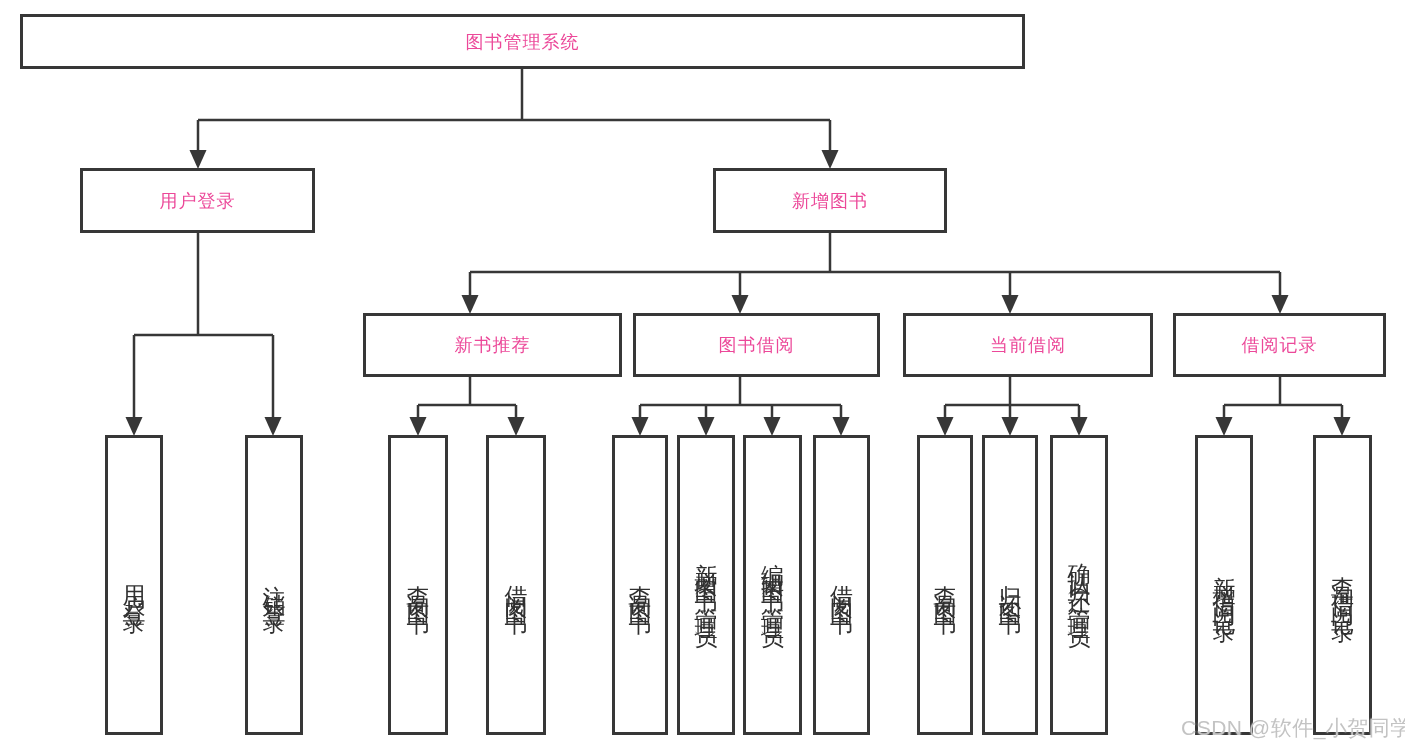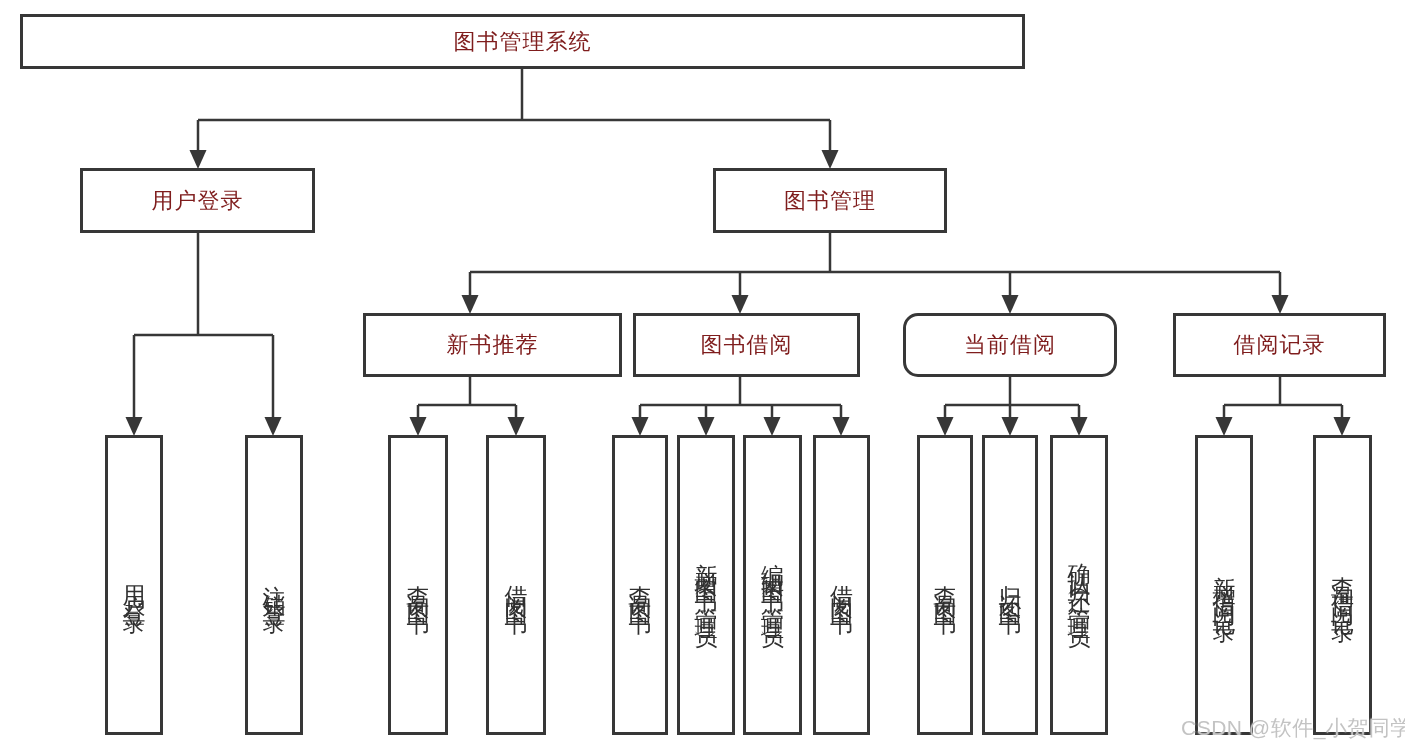--- a/index.html
+++ b/index.html
@@ -24,22 +24,22 @@
   .node {
     position: absolute;
     box-sizing: border-box;
     border: 3px solid #373737;
     background: #ffffff;
     display: flex;
     align-items: center;
     justify-content: center;
   }
   .hlabel {
-    font-size: 22px;
-    color: #7f1d1d;
+    font-size: 18px;
+    color: #ec4899;
     letter-spacing: 1px;
     white-space: nowrap;
   }
   .vlabel {
     writing-mode: vertical-rl;
     text-orientation: mixed;
     font-size: 23px;
     letter-spacing: 9px;
     color: #303030;
     line-height: 1;
@@ -131,30 +131,30 @@
   </svg>
 
   <div class="node" style="left:20px; top:14px; width:1005px; height:55px;">
     <span class="hlabel">图书管理系统</span>
   </div>
 
   <div class="node" style="left:80px; top:168px; width:235px; height:65px;">
     <span class="hlabel">用户登录</span>
   </div>
   <div class="node" style="left:713px; top:168px; width:234px; height:65px;">
-    <span class="hlabel">图书管理</span>
+    <span class="hlabel">新增图书</span>
   </div>
 
   <div class="node" style="left:363px; top:313px; width:259px; height:64px;">
     <span class="hlabel">新书推荐</span>
   </div>
-  <div class="node" style="left:633px; top:313px; width:227px; height:64px;">
+  <div class="node" style="left:633px; top:313px; width:247px; height:64px;">
     <span class="hlabel">图书借阅</span>
   </div>
-  <div class="node" style="left:903px; top:313px; width:214px; height:64px;border-radius:15px;">
+  <div class="node" style="left:903px; top:313px; width:250px; height:64px;">
     <span class="hlabel">当前借阅</span>
   </div>
   <div class="node" style="left:1173px; top:313px; width:213px; height:64px;">
     <span class="hlabel">借阅记录</span>
   </div>
 
   <div class="node" style="left:105px; top:435px; width:58px; height:300px;">
     <span class="vlabel">用户登录</span>
   </div>
   <div class="node" style="left:245px; top:435px; width:58px; height:300px;">

